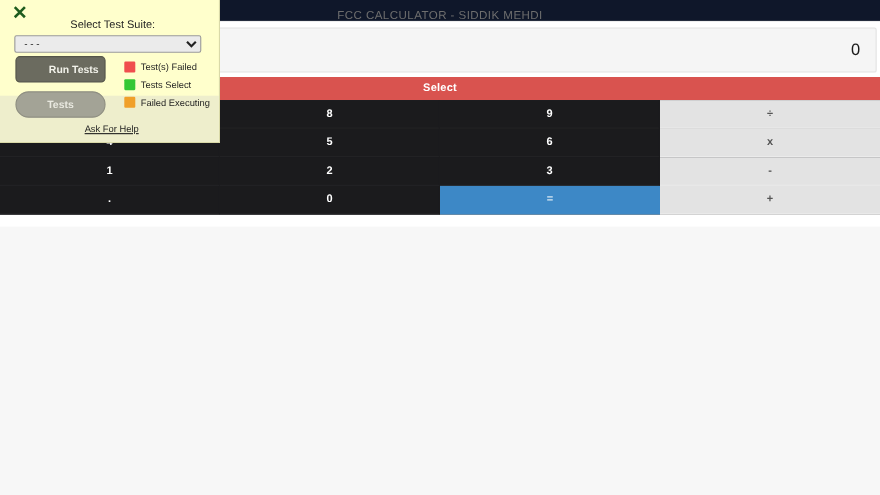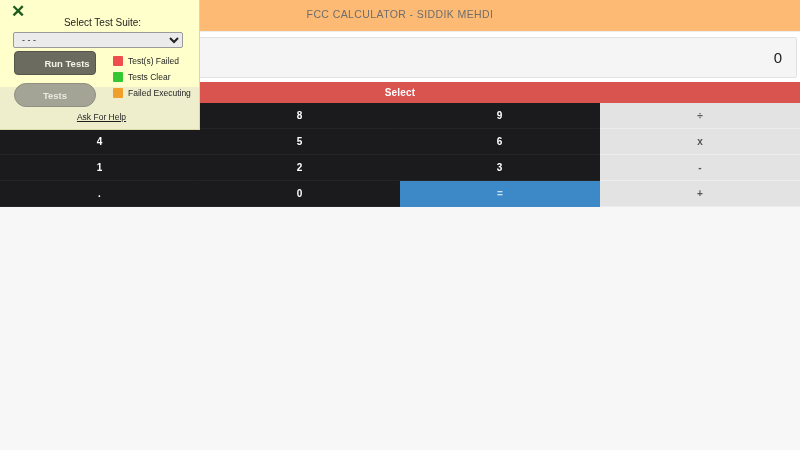--- a/index.html
+++ b/index.html
@@ -21,27 +21,27 @@
     position: absolute;
     left: 0;
     top: 0;
     width: 800px;
     height: 206px;
     background: #ffffff;
   }
 
   #app-title {
     width: 100%;
-    height: 32px;
+    height: 20px;
     line-height: 28px;
     text-align: center;
     font-size: 10.5px;
     letter-spacing: 0.4px;
     color: #6e6e6e;
-    background: #fdba74;
+    background: #0f172a;
     border-bottom: 1px solid #eeeeee;
     font-weight: 400;
   }
 
   #display-wrap {
     width: 100%;
     height: 50px;
     padding: 5px 3px 4px 3px;
     background: #ffffff;
   }
@@ -306,21 +306,21 @@
 
   <button id="tests-button">Tests</button>
 
   <div id="legend">
       <div class="legend-row">
         <span class="legend-swatch" style="background: rgb(240, 78, 78);"></span>
         <span class="legend-label">Test(s) Failed</span>
       </div>
       <div class="legend-row">
         <span class="legend-swatch" style="background: rgb(52, 199, 52);"></span>
-        <span class="legend-label">Tests Clear</span>
+        <span class="legend-label">Tests Select</span>
       </div>
       <div class="legend-row">
         <span class="legend-swatch" style="background: rgb(240, 160, 42);"></span>
         <span class="legend-label">Failed Executing</span>
       </div>
     </div>
 
   <div id="ask-for-help-link">Ask For Help</div>
 
 </div>

